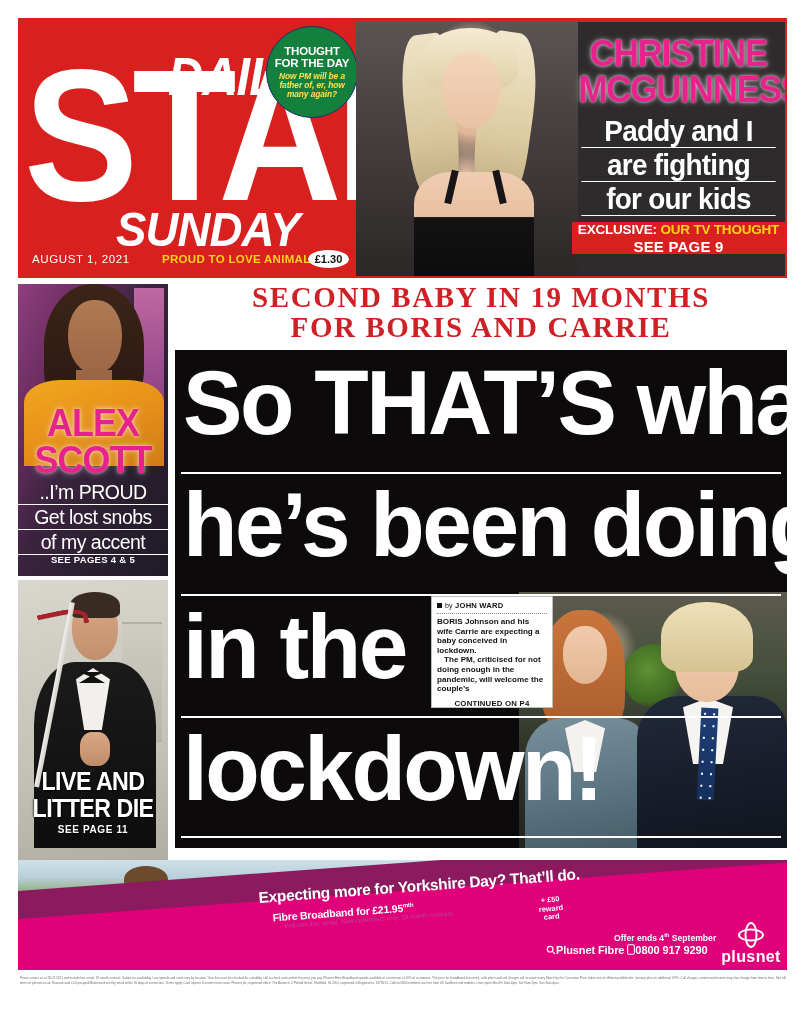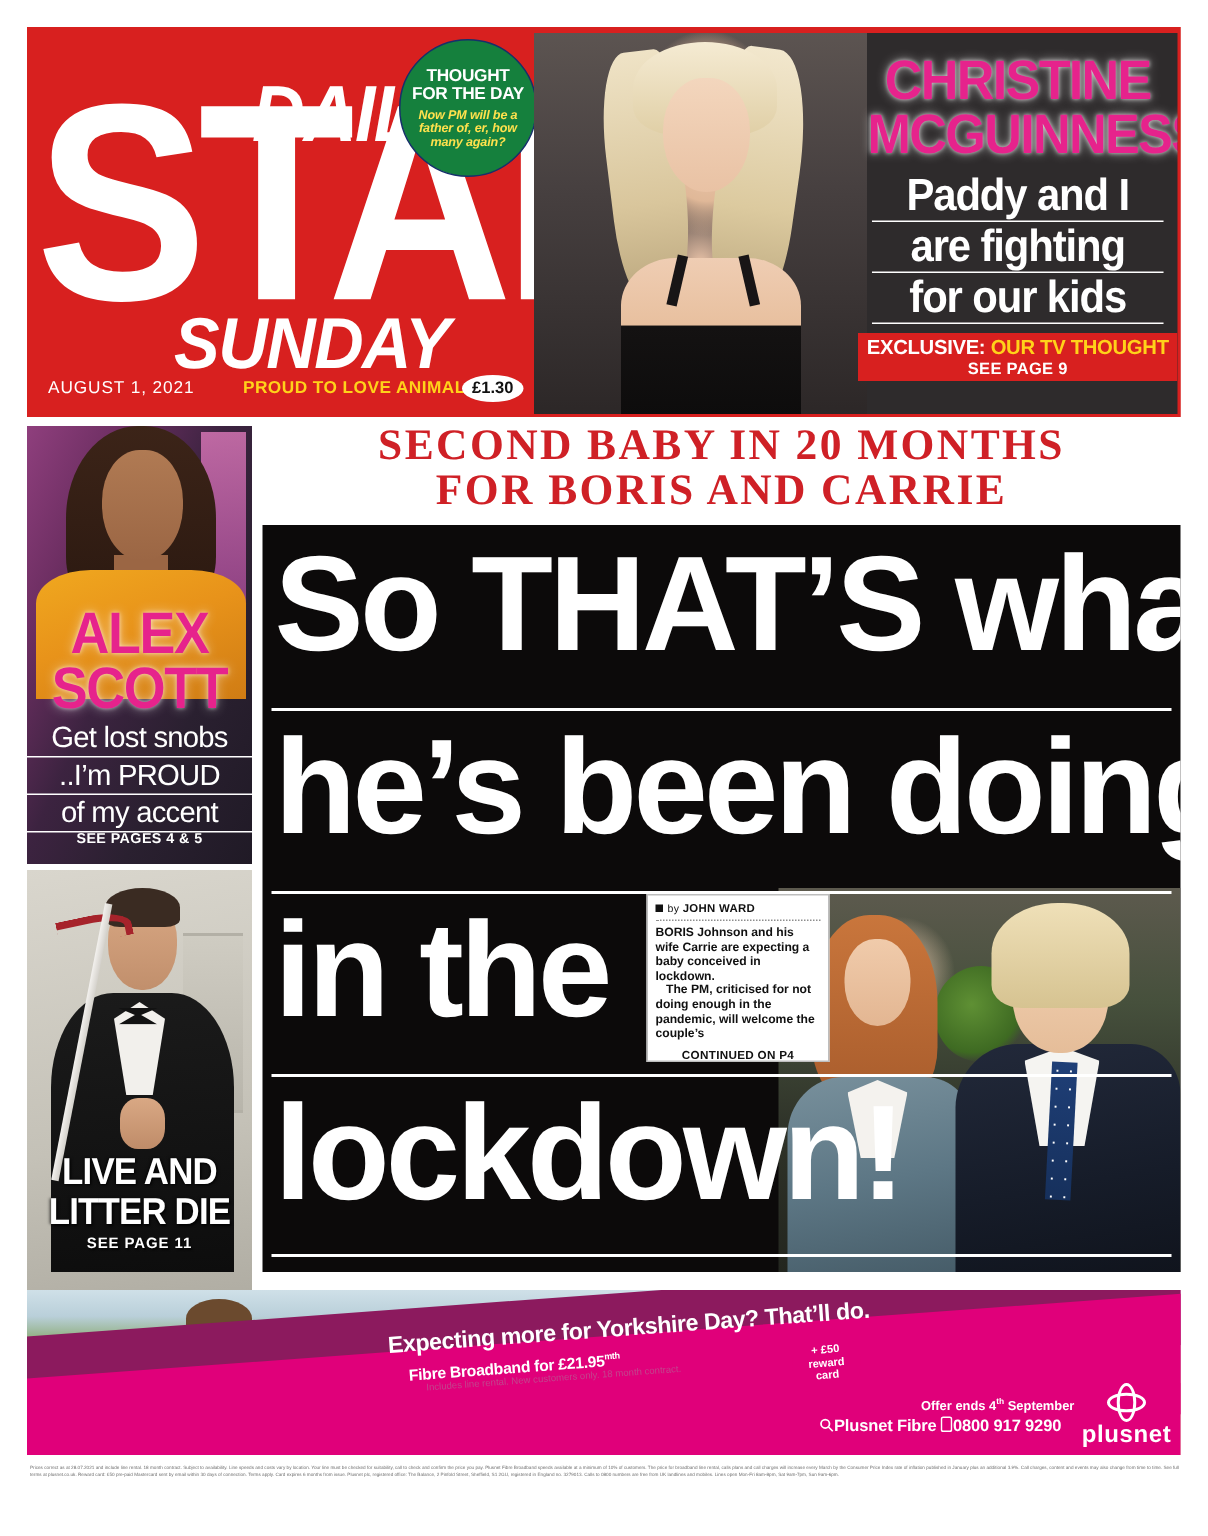--- a/index.html
+++ b/index.html
@@ -168,21 +168,21 @@
   .chr-sub span{ display:block; border-bottom:1px solid #ffffff; }
   .chr-sub span:last-child{ border-bottom:1px solid #ffffff; }
   .chr-excl{
     position:absolute; left:2px; top:200px; width:213px; height:32px;
     background:#d8201f;
     display:flex; flex-direction:column;
     align-items:center; justify-content:center;
   }
   .chr-excl-1{ font-size:13.5px; font-weight:bold; color:#ffffff; letter-spacing:-0.2px; }
   .chr-excl-1 em{ font-style:normal; color:#ffd21a; }
-  .chr-excl-2{ font-size:11px; font-weight:bold; color:#ffffff; letter-spacing:0.2px; margin-top:1px;}
+  .chr-excl-2{ font-size:15px; font-weight:bold; color:#ffffff; letter-spacing:0.2px; margin-top:1px;}
 
   
   .kicker{
     position:absolute; left:175px; top:282px; width:612px; height:62px;
     color:#cf2026;
     font-family:"Liberation Serif", serif;
     font-weight:bold;
     font-size:29px; line-height:30px;
     text-align:center;
     letter-spacing:1.6px;
@@ -623,37 +623,37 @@
             <span>EXCLUSIVE:</span>
             <em>OUR TV THOUGHT</em>
           </div>
           <div class="chr-excl-2">SEE PAGE 9</div>
         </div>
       </div>
     </div>
   </div>
 
   <div class="kicker">
-    <span>SECOND BABY IN 20 MONTHS</span><br>
+    <span>SECOND BABY IN 19 MONTHS</span><br>
     <span>FOR BORIS AND CARRIE</span>
   </div>
 
   <div class="alex">
     <div class="alex-bg"></div>
     <div class="alex-hair"></div>
     <div class="alex-neck"></div>
     <div class="alex-face"></div>
     <div class="alex-jacket"></div>
     <div class="alex-name">
       <span>ALEX</span><br>
       <span>SCOTT</span>
     </div>
     <div class="alex-sub">
+      <span>..I’m PROUD</span>
       <span>Get lost snobs</span>
-      <span>..I’m PROUD</span>
       <span>of my accent</span>
     </div>
     <div class="alex-see">SEE PAGES 4 &amp; 5</div>
   </div>
 
   <div class="litter">
     <div class="lit-bg"></div>
     <div class="lit-shelf"></div>
     <div class="lit-suit"></div>
     <div class="lit-shirt"></div>

